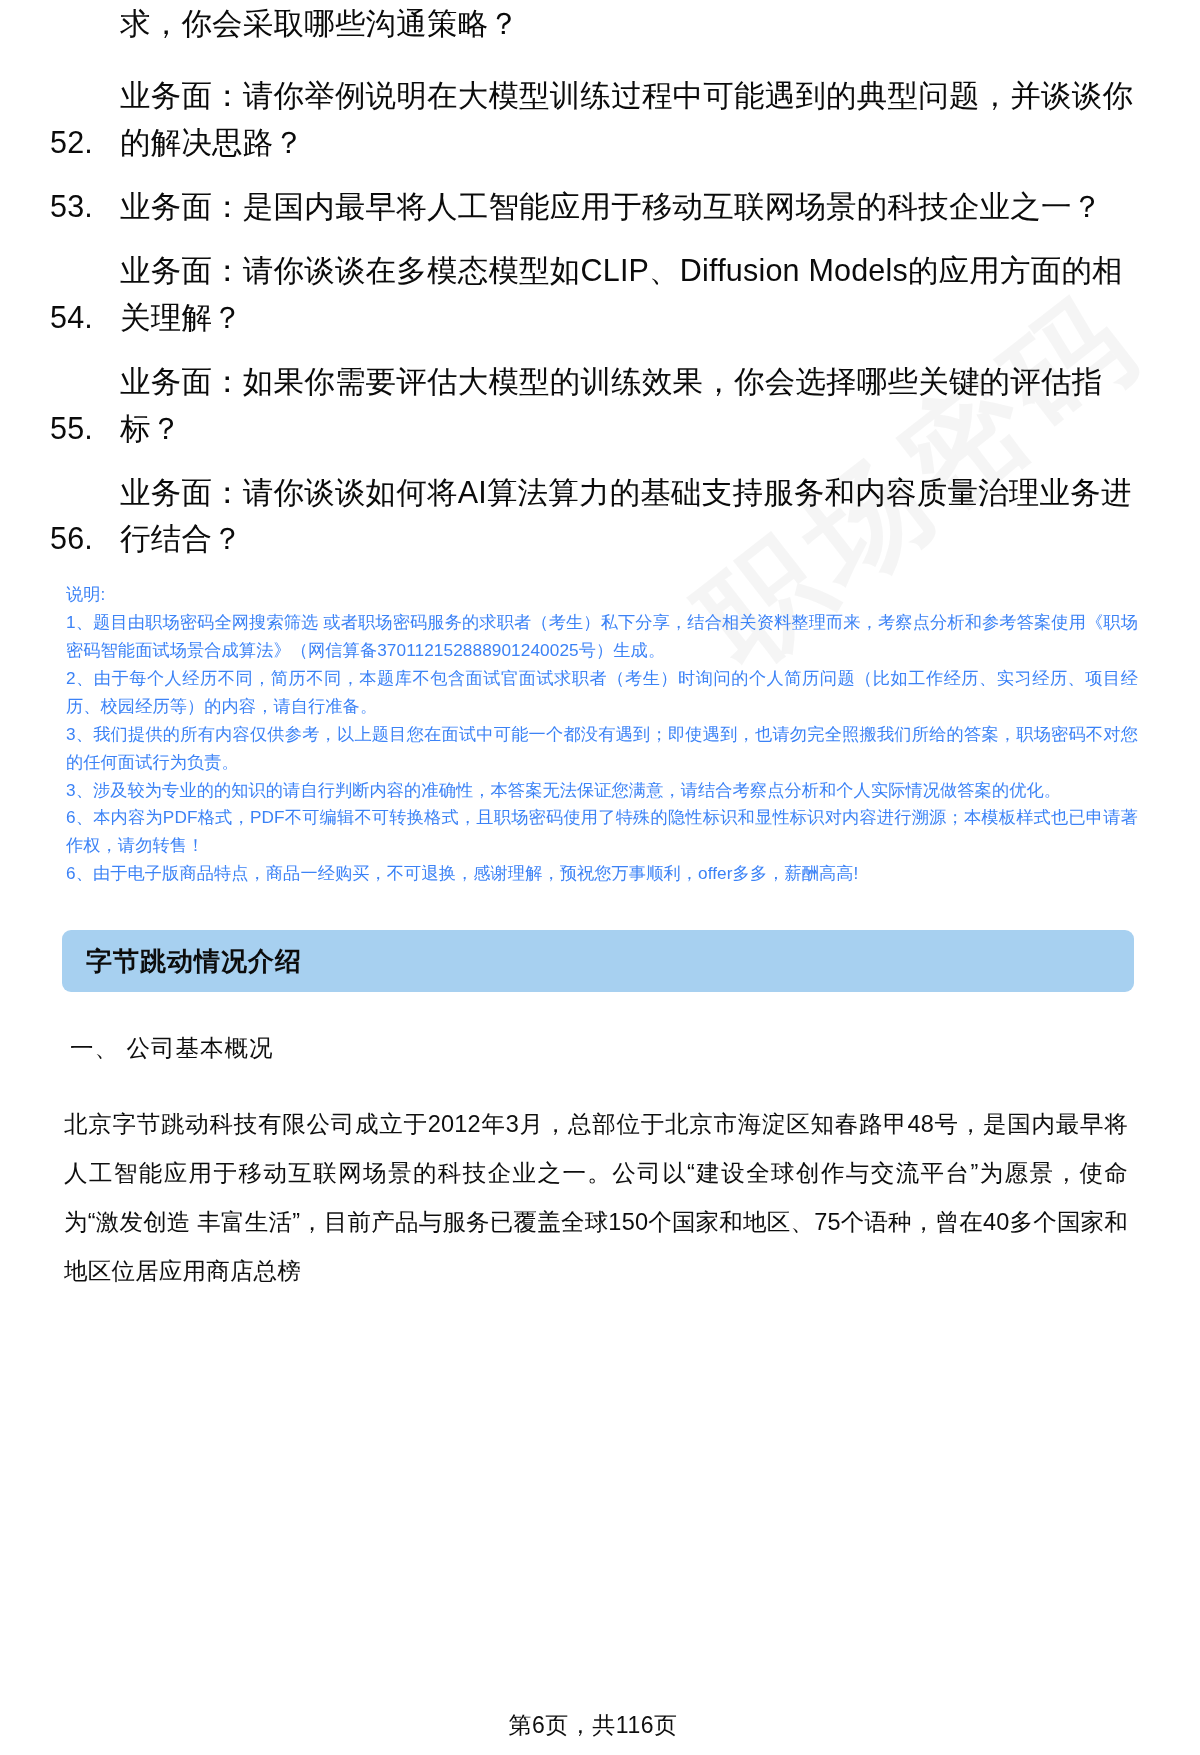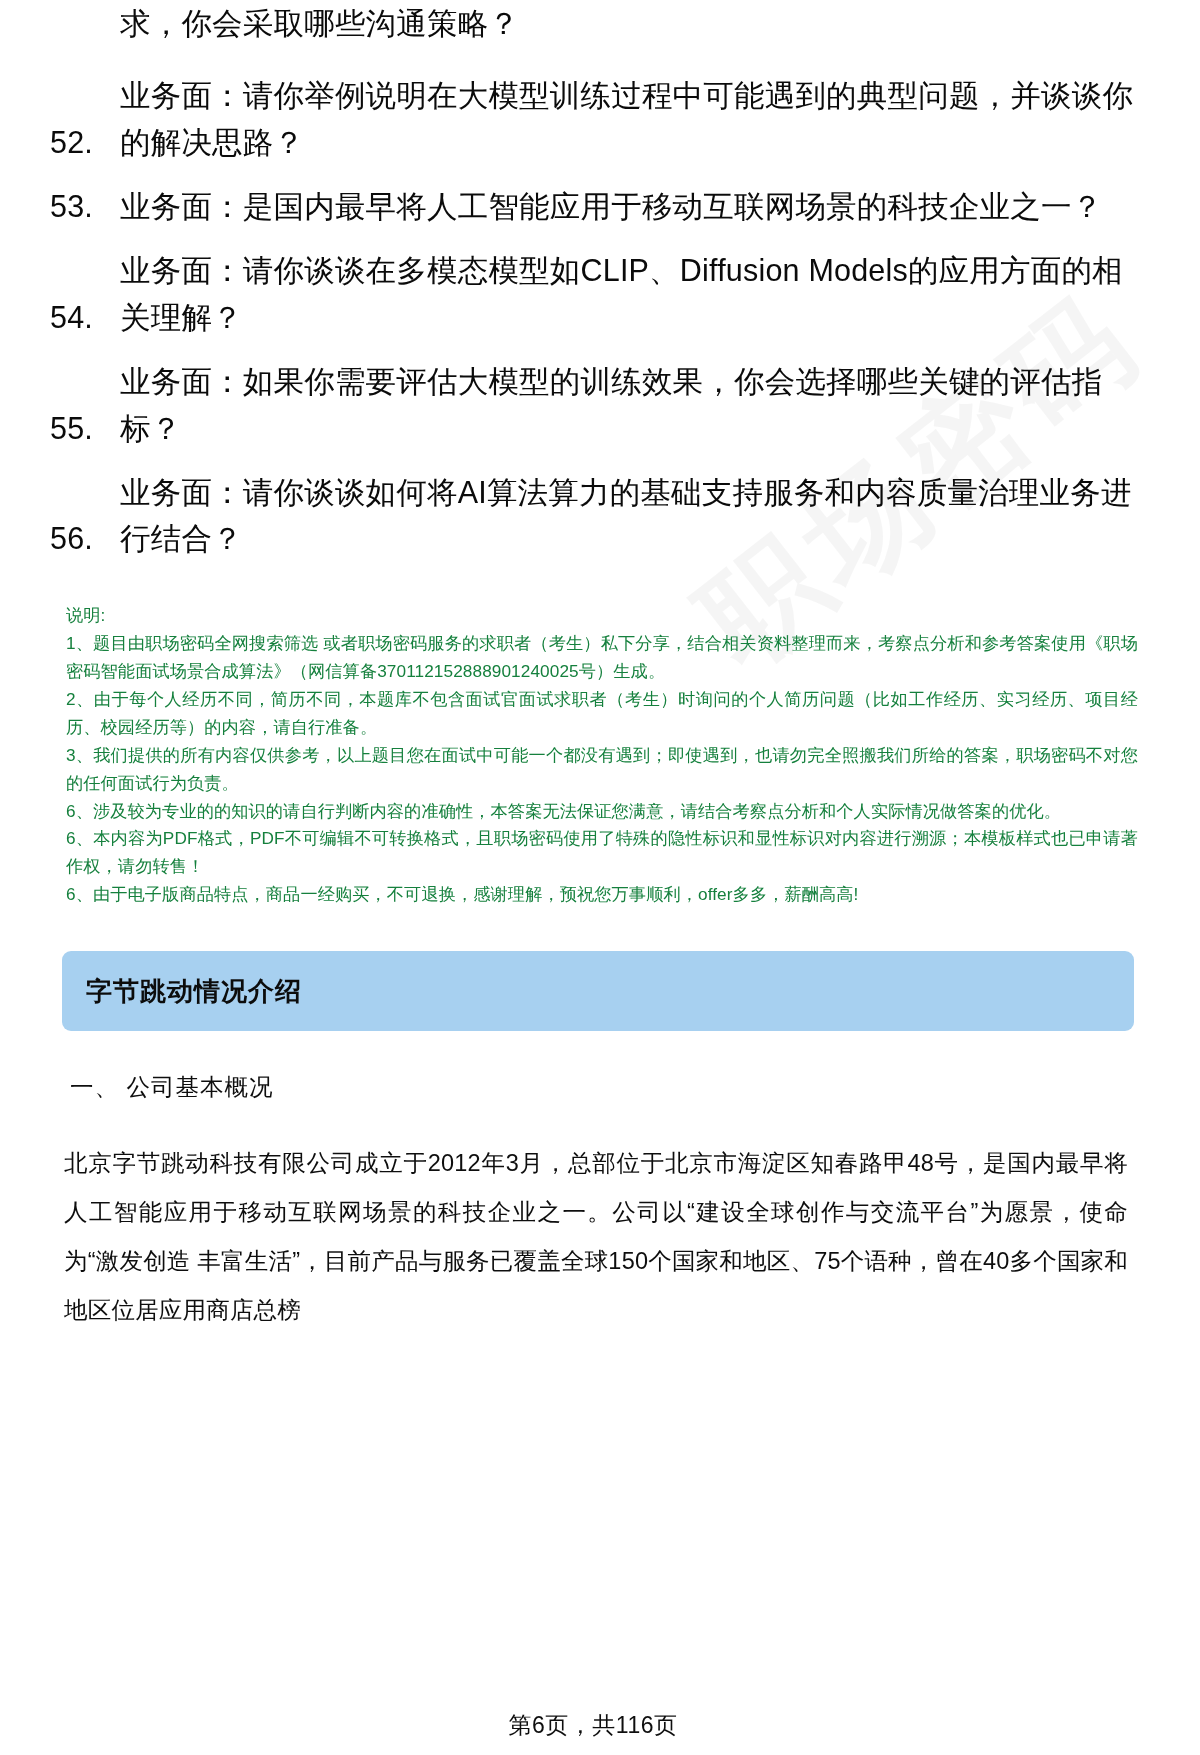--- a/index.html
+++ b/index.html
@@ -83,44 +83,44 @@
   }
   .q-num.blank {
     visibility: hidden;
   }
   .q-text {
     flex: 1 1 auto;
   }
 
   
   .notes {
-    margin-top: 40px;
+    margin-top: 19px;
     padding-left: 20px;
     padding-right: 4px;
     font-size: 17.2px;
     line-height: 1.62;
-    color: #15803d;
+    color: #3b82f6;
     letter-spacing: 0.1px;
   }
   .notes-title {
     margin-bottom: 1px;
   }
   .note-line {
     text-align: justify;
     text-justify: inter-character;
   }
 
   
   .banner {
     margin-top: 42px;
     margin-left: 16px;
     margin-right: 8px;
     background: #a7d0f0;
     border-radius: 9px;
-    height: 80px;
+    height: 62px;
     display: flex;
     align-items: center;
     padding-left: 24px;
     box-sizing: border-box;
   }
   .banner-title {
     font-size: 26px;
     font-weight: 700;
     color: #0c0c0c;
     letter-spacing: 1px;
@@ -202,21 +202,21 @@
         <span class="q-text">业务面：请你谈谈如何将AI算法算力的基础支持服务和内容质量治理业务进行结合？</span>
       </li>
 
     </ul>
 
     <div class="notes">
       <div class="notes-title">说明:</div>
       <div class="note-line">1、题目由职场密码全网搜索筛选 或者职场密码服务的求职者（考生）私下分享，结合相关资料整理而来，考察点分析和参考答案使用《职场密码智能面试场景合成算法》（网信算备370112152888901240025号）生成。</div>
       <div class="note-line">2、由于每个人经历不同，简历不同，本题库不包含面试官面试求职者（考生）时询问的个人简历问题（比如工作经历、实习经历、项目经历、校园经历等）的内容，请自行准备。</div>
       <div class="note-line">3、我们提供的所有内容仅供参考，以上题目您在面试中可能一个都没有遇到；即使遇到，也请勿完全照搬我们所给的答案，职场密码不对您的任何面试行为负责。</div>
-      <div class="note-line">6、涉及较为专业的的知识的请自行判断内容的准确性，本答案无法保证您满意，请结合考察点分析和个人实际情况做答案的优化。</div>
+      <div class="note-line">3、涉及较为专业的的知识的请自行判断内容的准确性，本答案无法保证您满意，请结合考察点分析和个人实际情况做答案的优化。</div>
       <div class="note-line">6、本内容为PDF格式，PDF不可编辑不可转换格式，且职场密码使用了特殊的隐性标识和显性标识对内容进行溯源；本模板样式也已申请著作权，请勿转售！</div>
       <div class="note-line">6、由于电子版商品特点，商品一经购买，不可退换，感谢理解，预祝您万事顺利，offer多多，薪酬高高!</div>
     </div>
 
     <div class="banner" style="background: rgb(167, 208, 240);">
       <span class="banner-title">字节跳动情况介绍</span>
     </div>
 
     <div class="sec-heading">一、 公司基本概况</div>
     <div class="body-para">北京字节跳动科技有限公司成立于2012年3月，总部位于北京市海淀区知春路甲48号，是国内最早将人工智能应用于移动互联网场景的科技企业之一。公司以“建设全球创作与交流平台”为愿景，使命为“激发创造 丰富生活”，目前产品与服务已覆盖全球150个国家和地区、75个语种，曾在40多个国家和地区位居应用商店总榜</div>

